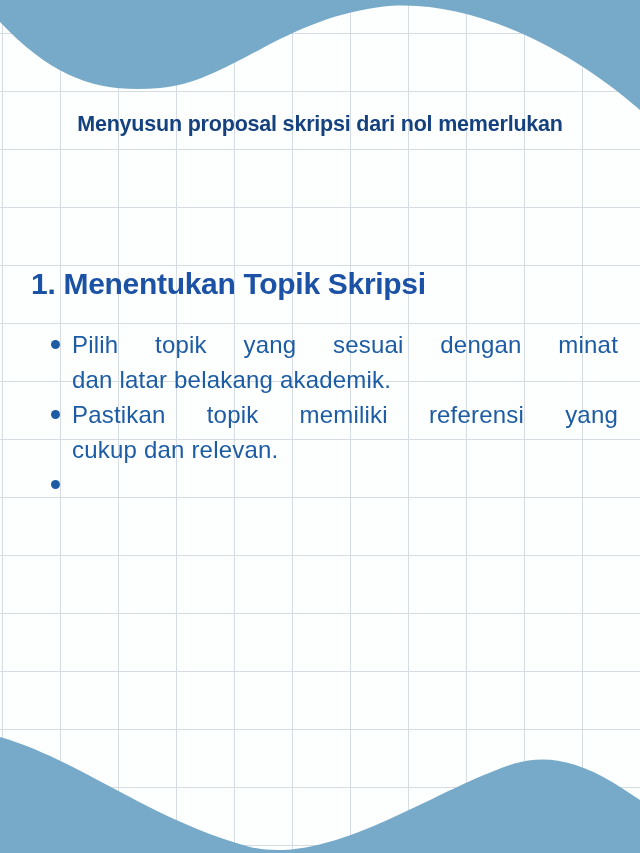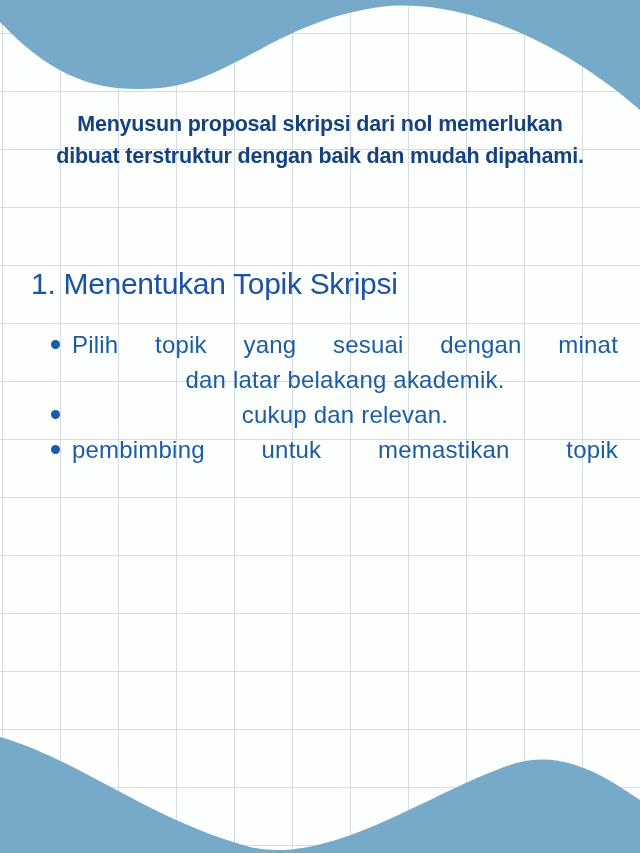--- a/index.html
+++ b/index.html
@@ -26,72 +26,71 @@
     text-align:center;
     color:var(--intro-color,#15427f);
     font-weight:700;
     font-size:21.5px;line-height:31.5px;
     letter-spacing:-0.2px;
   }
   .intro-line{white-space:nowrap;}
   .heading{
     position:absolute;top:266px;left:31px;margin:0;
     color:var(--heading-color,#1b52a5);
-    font-weight:400;
+    font-weight:700;
     font-size:30px;line-height:36px;
     letter-spacing:-0.3px;
     white-space:nowrap;
   }
   .bullets{
     position:absolute;top:321px;left:36px;width:576px;
     margin:6px;padding:0;list-style:none;
     color:var(--bullet-color,#1d5ca4);
   }
   .bullet-item{position:relative;padding-left:30px;margin:0;}
   .bullet-dot{
     position:absolute;left:9px;top:13px;
     width:9px;height:9px;border-radius:50%;
     background:currentColor;
   }
   .bline{
     font-size:24px;line-height:35px;
     letter-spacing:0.2px;
-    text-align:center;
+    text-align:left;
     white-space:normal;
   }
   .bline.jfull{text-align:justify;text-align-last:justify;}
 </style>
 </head>
 <body>
 
 <div class="canvas" style="--bg: #fdfefe; --grid: #ccd4dc; --intro-color: #15427f; --heading-color: #1b52a5; --bullet-color: #1d5ca4;">
 
   <div class="grid-layer"></div>
 
   <svg class="waves" width="640" height="853" viewBox="0 0 640 853">
     <path d="M0,0 H640 V110 C560,40 460,-3 380,7 C280,20 230,82 160,88 C100,93 55,80 0,22 Z" fill="#77aac9"></path>
     <path d="M0,853 V737 C80,760 150,820 250,847 C330,866 430,792 510,765 C560,748 600,773 640,800 V853 Z" fill="#77aac9"></path>
   </svg>
 
   <div class="intro">
       <div class="intro-line">Menyusun proposal skripsi dari nol memerlukan</div>
-      <div class="intro-line">dibuat terstruktur dengan baik dan mudah dipahami.</div>
     </div>
 
   <h1 class="heading">1. Menentukan Topik Skripsi</h1>
 
   <ul class="bullets">
       <li class="bullet-item">
         <span class="bullet-dot"></span>
         <div class="bline jfull">Pilih topik yang sesuai dengan minat</div>
         <div class="bline">dan latar belakang akademik.</div>
       </li>
       <li class="bullet-item">
         <span class="bullet-dot"></span>
+        <div class="bline jfull">Pastikan topik memiliki referensi yang</div>
         <div class="bline">cukup dan relevan.</div>
       </li>
       <li class="bullet-item">
         <span class="bullet-dot"></span>
-        <div class="bline jfull">pembimbing untuk memastikan topik</div>
       </li>
     </ul>
 
 </div>
 
 </body></html>

